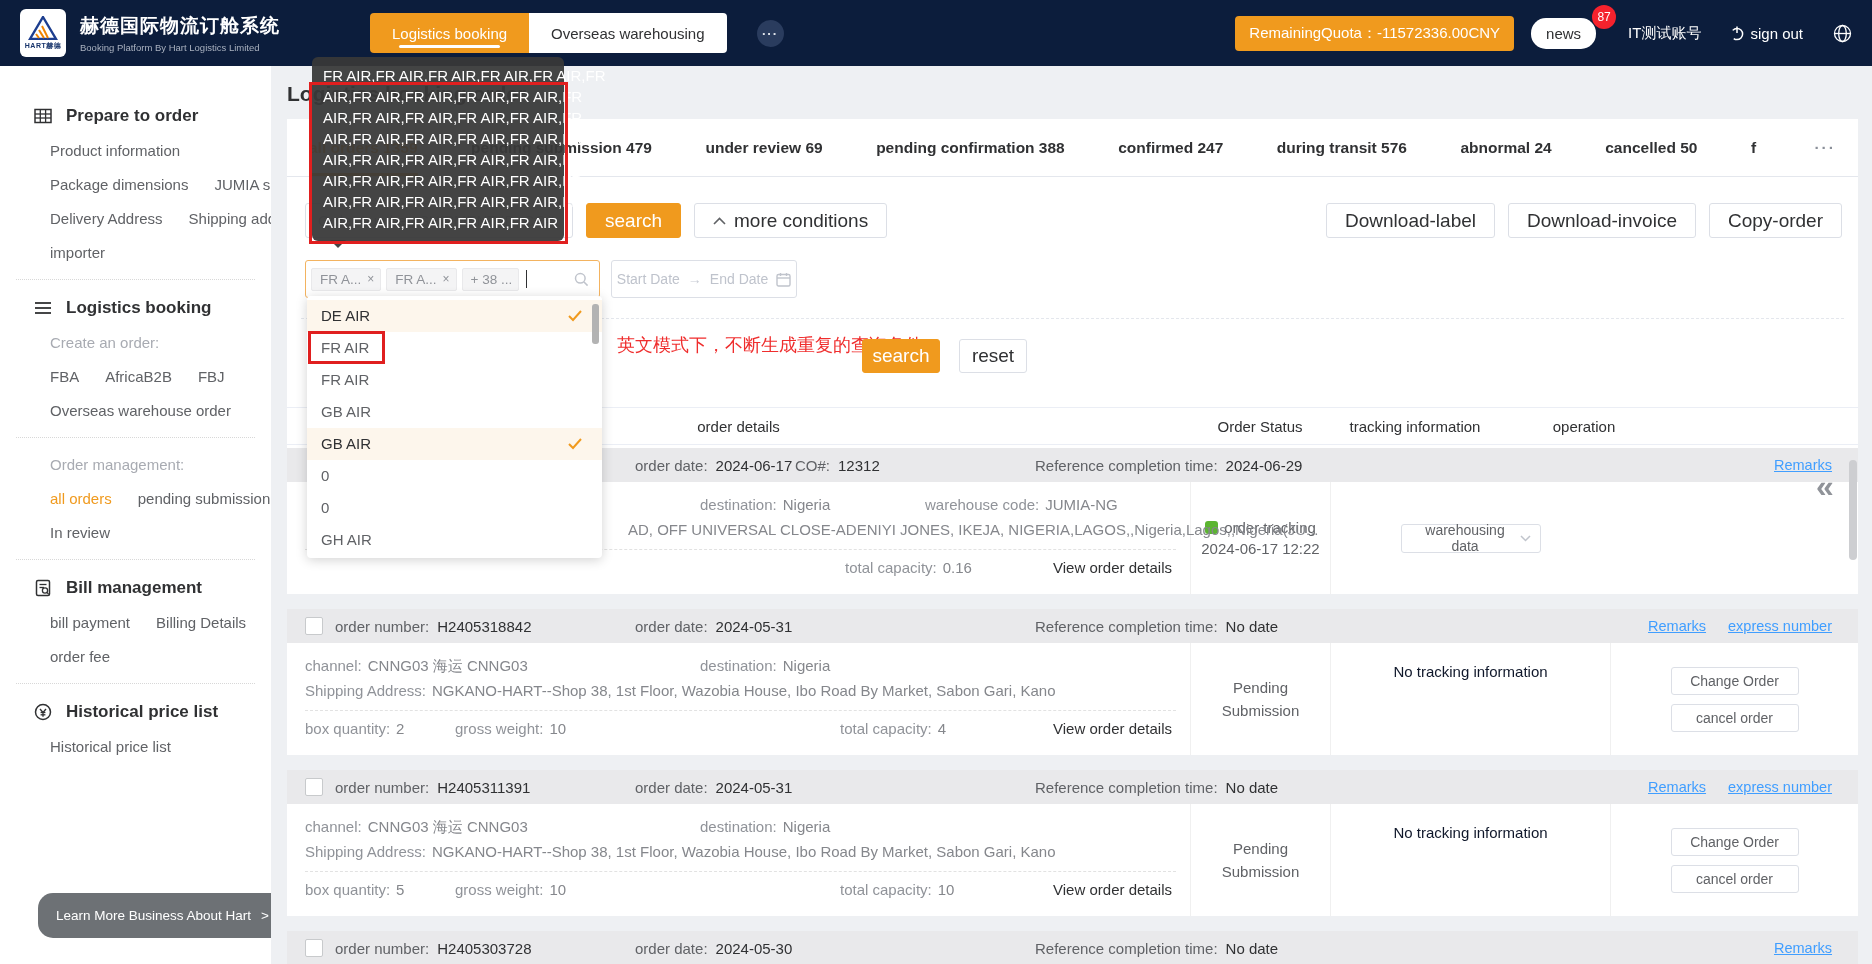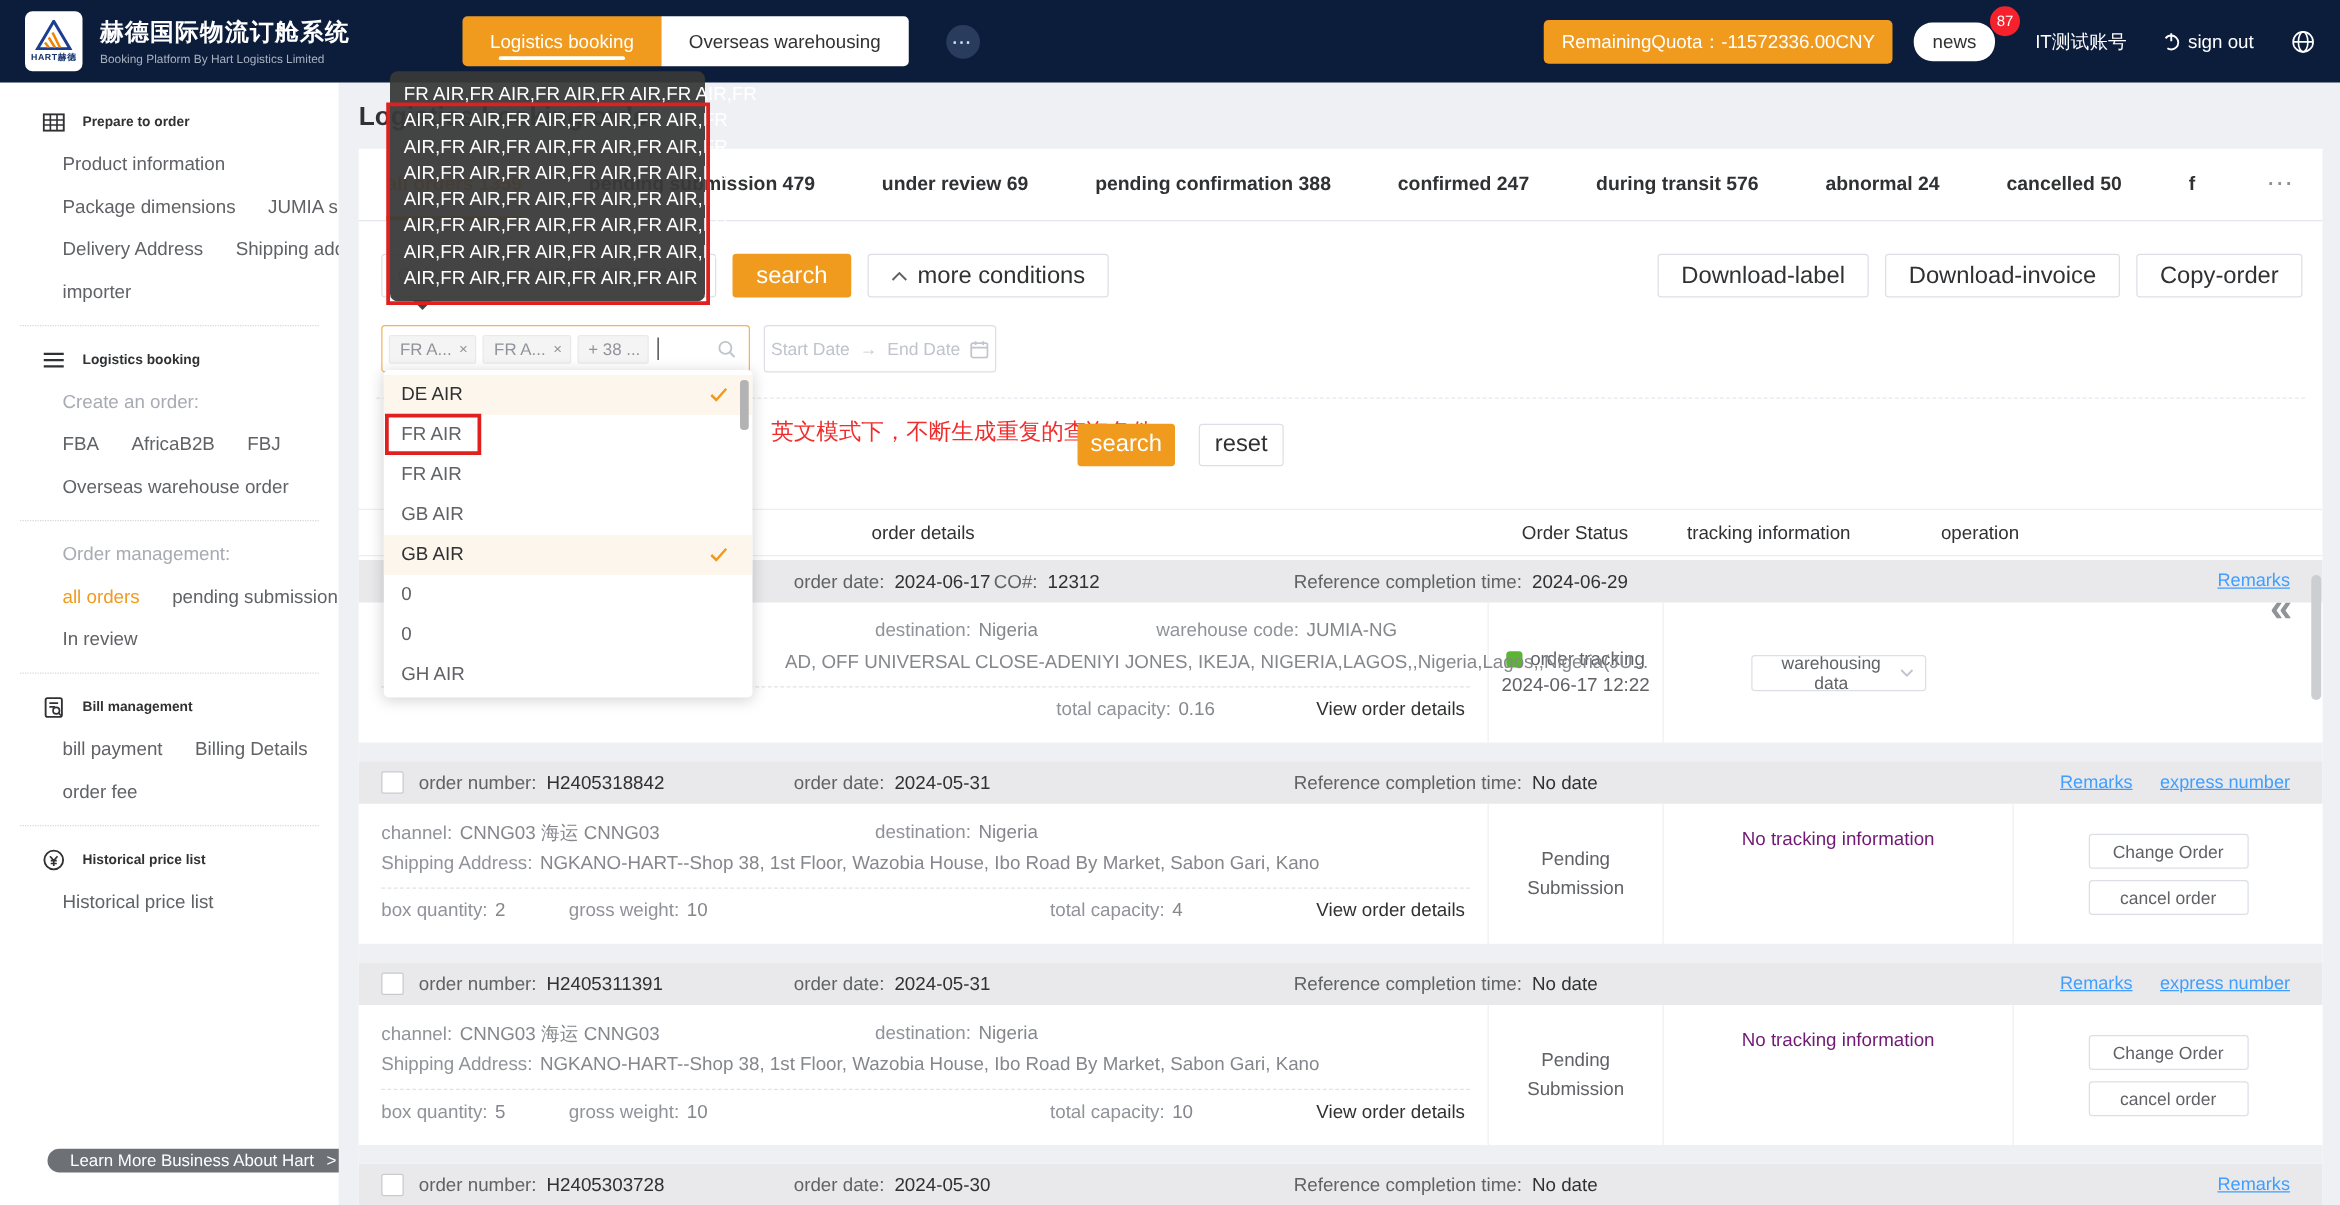--- a/index.html
+++ b/index.html
@@ -23,27 +23,27 @@
   .quota-btn{background:#f09a1e;color:#fff;font-size:15px;padding:8px 14px;border-radius:4px;cursor:pointer;white-space:nowrap}
   .news-wrap{position:relative;margin-left:17px;margin-right:32px}
   .news-btn{background:#fff;color:#303133;font-size:15px;padding:7px 15px;border-radius:15px;cursor:pointer}
   .news-badge{position:absolute;top:-13px;right:-20px;background:#f5222d;color:#fff;font-size:12px;width:24px;height:24px;border-radius:50%;display:flex;align-items:center;justify-content:center}
   .account{color:#fff;font-size:15px;margin-right:28px;cursor:pointer;white-space:nowrap}
   .signout{color:#fff;font-size:15px;display:flex;align-items:center;gap:5px;margin-right:30px;cursor:pointer;white-space:nowrap}
   .gicon{display:flex;align-items:center;cursor:pointer}
 
   
   .sidebar{position:absolute;top:66px;left:0;width:271px;bottom:0;background:#fff;padding-top:22px;box-sizing:border-box}
-  .side-title{display:flex;align-items:center;gap:14px;padding-left:34px;font-size:11px;font-weight:bold;color:#303133;margin:1px 0 16px}
+  .side-title{display:flex;align-items:center;gap:14px;padding-left:34px;font-size:17px;font-weight:bold;color:#303133;margin:18px 0 16px}
   .side-row{padding-left:50px;margin-bottom:17px;font-size:15px;color:#606266;display:flex;gap:26px;flex-wrap:nowrap;white-space:nowrap}
   .side-link{cursor:pointer}
   .side-link.muted{color:#a8abb2;cursor:default}
   .side-link.active{color:#f09a1e}
   .dotted{border:none;border-top:1px dotted #d8d8d8;margin:18px 16px}
-  .side-footer{position:absolute;left:38px;bottom:26px;background:#6d7175;color:#fff;border-radius:15px;padding:2px 18px;font-size:13.5px;cursor:pointer;display:flex;gap:10px;align-items:center;white-space:nowrap}
+  .side-footer{position:absolute;left:38px;bottom:26px;background:#6d7175;color:#fff;border-radius:15px;padding:15px 18px;font-size:13.5px;cursor:pointer;display:flex;gap:10px;align-items:center;white-space:nowrap}
 
   
   .main{position:absolute;left:271px;top:66px;right:0;bottom:0;background:#eef0f3;padding:0 14px 0 16px;box-sizing:border-box;overflow:hidden}
   .page-title{margin:16px 0 0;font-size:21px;font-weight:600;color:#303133}
   .card{margin-top:13px;background:#fff}
   .status-tabs{height:57px;border-bottom:1px solid #e4e7ed;display:flex;align-items:center;justify-content:space-between;padding:0 22px;font-size:15.5px;font-weight:600;color:#303133}
   .stab{position:relative;height:57px;display:flex;align-items:center;cursor:pointer;white-space:nowrap}
   .stab.active{color:#f09a1e}
   .stab.active::after{content:"";position:absolute;left:0;right:0;bottom:0;height:3px;background:#f09a1e}
   .stab.clipped{width:10px;overflow:hidden}
@@ -98,21 +98,21 @@
   .pair{position:absolute;top:0;white-space:nowrap}
   .at0{left:0}.at150{left:150px}.at323{left:323px}.at395{left:395px}.at535{left:535px}.at540{left:540px}.at620{left:620px}
   .view{position:absolute;right:18px;top:0;color:#303133;cursor:pointer;white-space:nowrap}
   .ddash{border-top:1px dashed #e2e2e2;margin:9px 14px 9px 0}
   .trk-line{display:flex;align-items:center;gap:6px;color:#606266}
   .green-dot{width:13px;height:13px;background:#5cb531;border-radius:3px;display:inline-block}
   .trk-time{margin-top:4px;color:#606266}
   .op-select{width:140px;height:29px;border:1px solid #dcdfe6;border-radius:3px;display:flex;align-items:center;justify-content:space-between;padding:0 9px;font-size:14px;color:#606266;box-sizing:border-box;cursor:pointer;background:#fff}
   .op-btns{display:flex;flex-direction:column;gap:9px}
   .op-btn{width:128px;height:28px;border:1px solid #dcdfe6;border-radius:3px;background:#fff;font-size:14px;color:#606266;cursor:pointer;font-family:inherit}
-  .notrack{color:#701a75}
+  .notrack{color:#0f172a}
 
   
   .tooltip{position:absolute;left:312px;top:57px;width:252px;box-sizing:border-box;background:rgba(56,56,56,.94);border-radius:6px;padding:8px 11px;color:#fff;font-size:15px;z-index:60}
   .tline{line-height:21px;white-space:nowrap}
   .tooltip-arrow{position:absolute;left:18px;bottom:-7px;width:0;height:0;border-left:8px solid transparent;border-right:8px solid transparent;border-top:8px solid rgba(56,56,56,.94)}
   .dropdown{position:absolute;left:307px;top:296px;width:295px;height:262px;background:#fff;border-radius:4px;box-shadow:0 2px 12px rgba(0,0,0,.18);z-index:55;padding:4px 0;box-sizing:border-box;overflow:hidden}
   .ditem{height:32px;line-height:32px;padding:0 34px 0 14px;font-size:15px;color:#606266;position:relative;cursor:pointer;white-space:nowrap}
   .ditem.checked{font-weight:normal;color:#303133;background:#fdf6ec}
   .dcheck{position:absolute;right:20px;top:10px}
   .dscroll{position:absolute;right:3px;top:8px;width:7px;height:40px;background:#b3b3b3;border-radius:3px}

